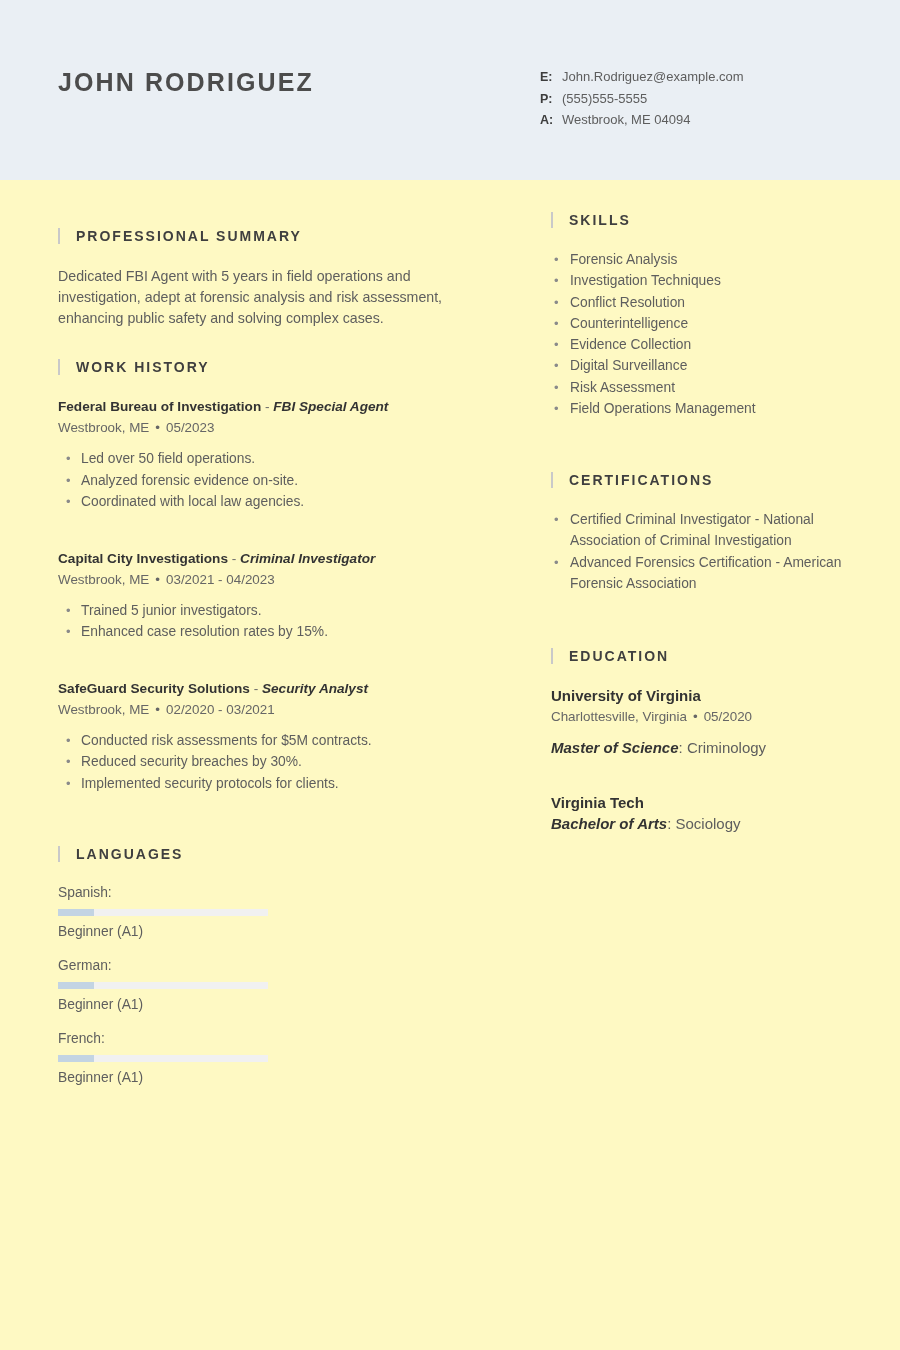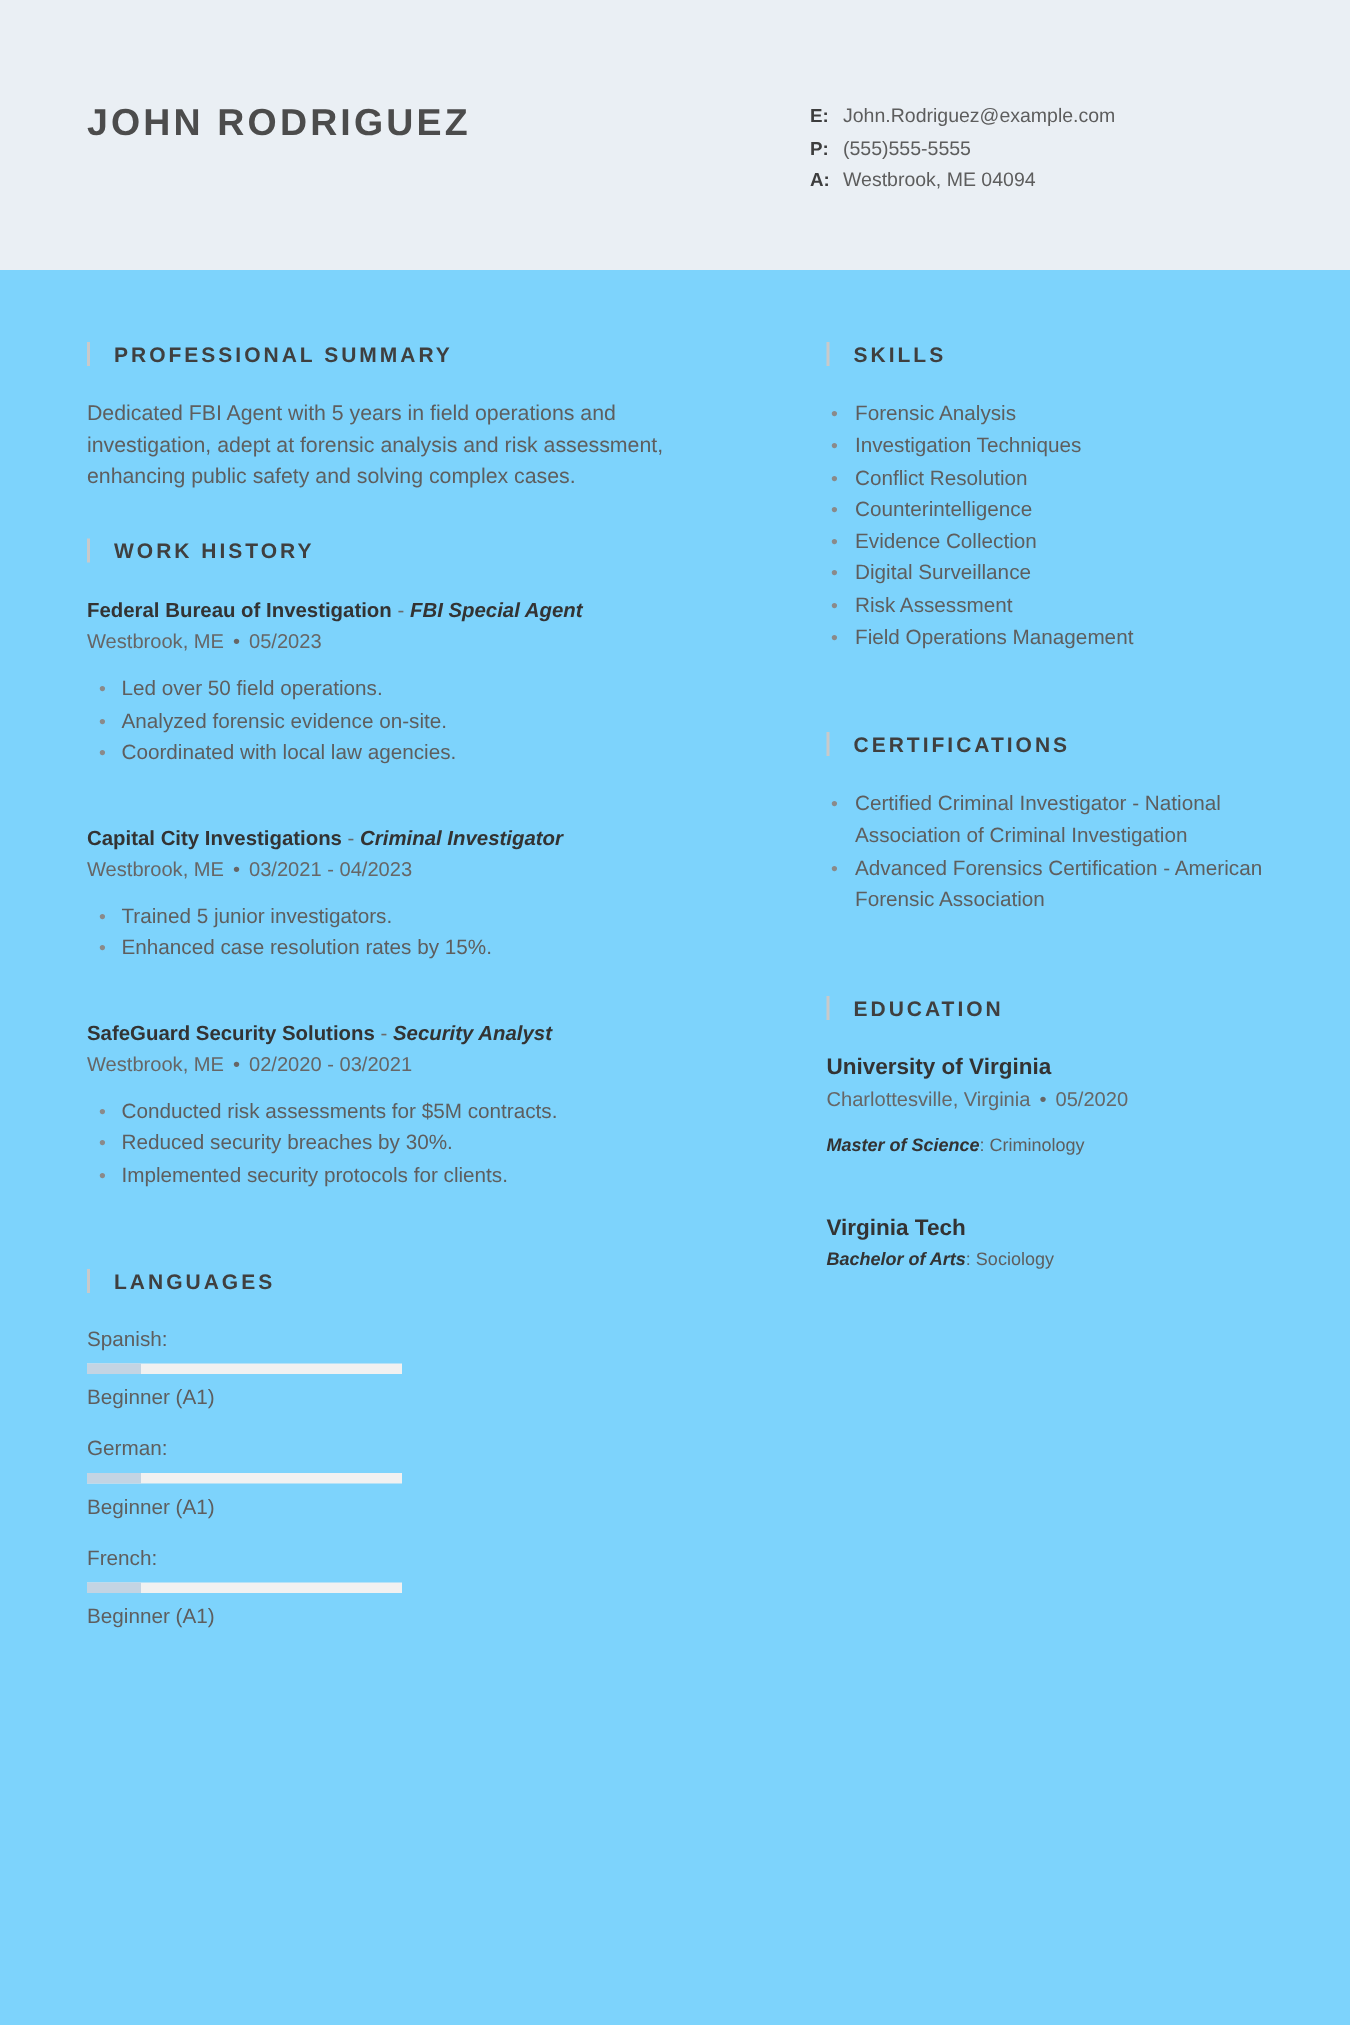--- a/index.html
+++ b/index.html
@@ -9,21 +9,21 @@
     height: 1350px;
     background: #ffffff;
     font-family: "Liberation Sans", sans-serif;
     -webkit-font-smoothing: antialiased;
   }
 
   .page {
     position: relative;
     width: 900px;
     height: 1350px;
-    background: #7dd3fc;
+    background: #fef9c3;
     overflow: hidden;
   }
 
   
   .header {
     height: 180px;
     background: #eaeff4;
     position: relative;
   }
 
@@ -79,21 +79,21 @@
   .col-left {
     position: absolute;
     left: 58px;
     top: 48px;
     width: 450px;
   }
 
   .col-right {
     position: absolute;
     left: 551px;
-    top: 48px;
+    top: 32px;
     width: 300px;
   }
 
   
   .section { margin-bottom: 0; }
 
   .sec-head {
     display: flex;
     align-items: center;
     margin-bottom: 22px;
@@ -256,21 +256,21 @@
   }
 
   .edu-meta {
     font-size: 13.4px;
     color: #666666;
     line-height: 19px;
     margin-bottom: 12px;
   }
 
   .edu-degree-line {
-    font-size: 12px;
+    font-size: 15px;
     color: #5e5e5e;
     line-height: 19px;
   }
 
   .edu-degree {
     font-weight: bold;
     font-style: italic;
     color: #333333;
   }
 </style>

